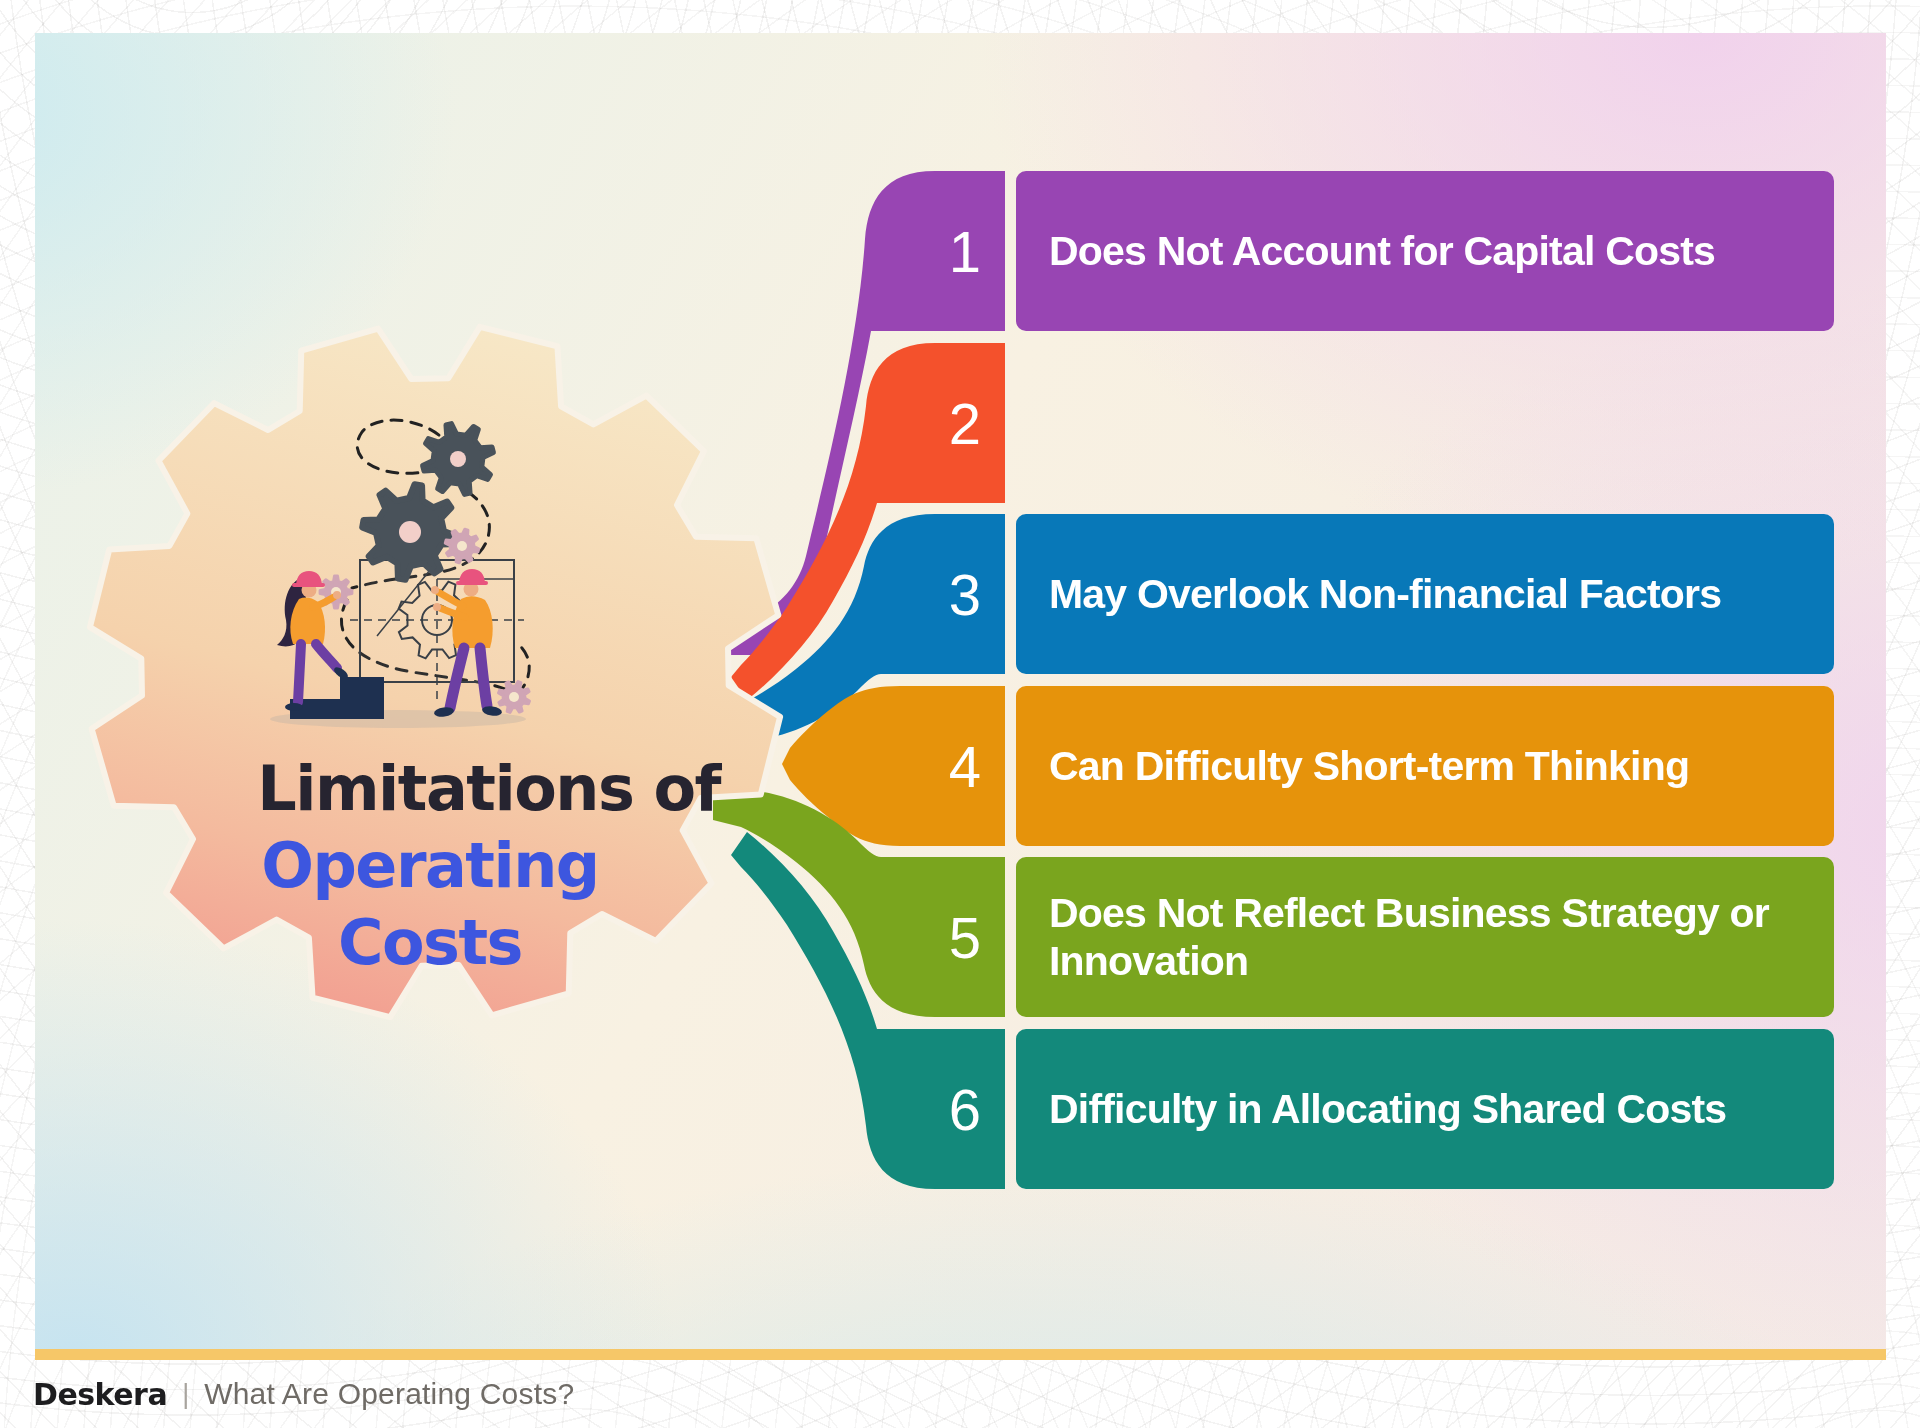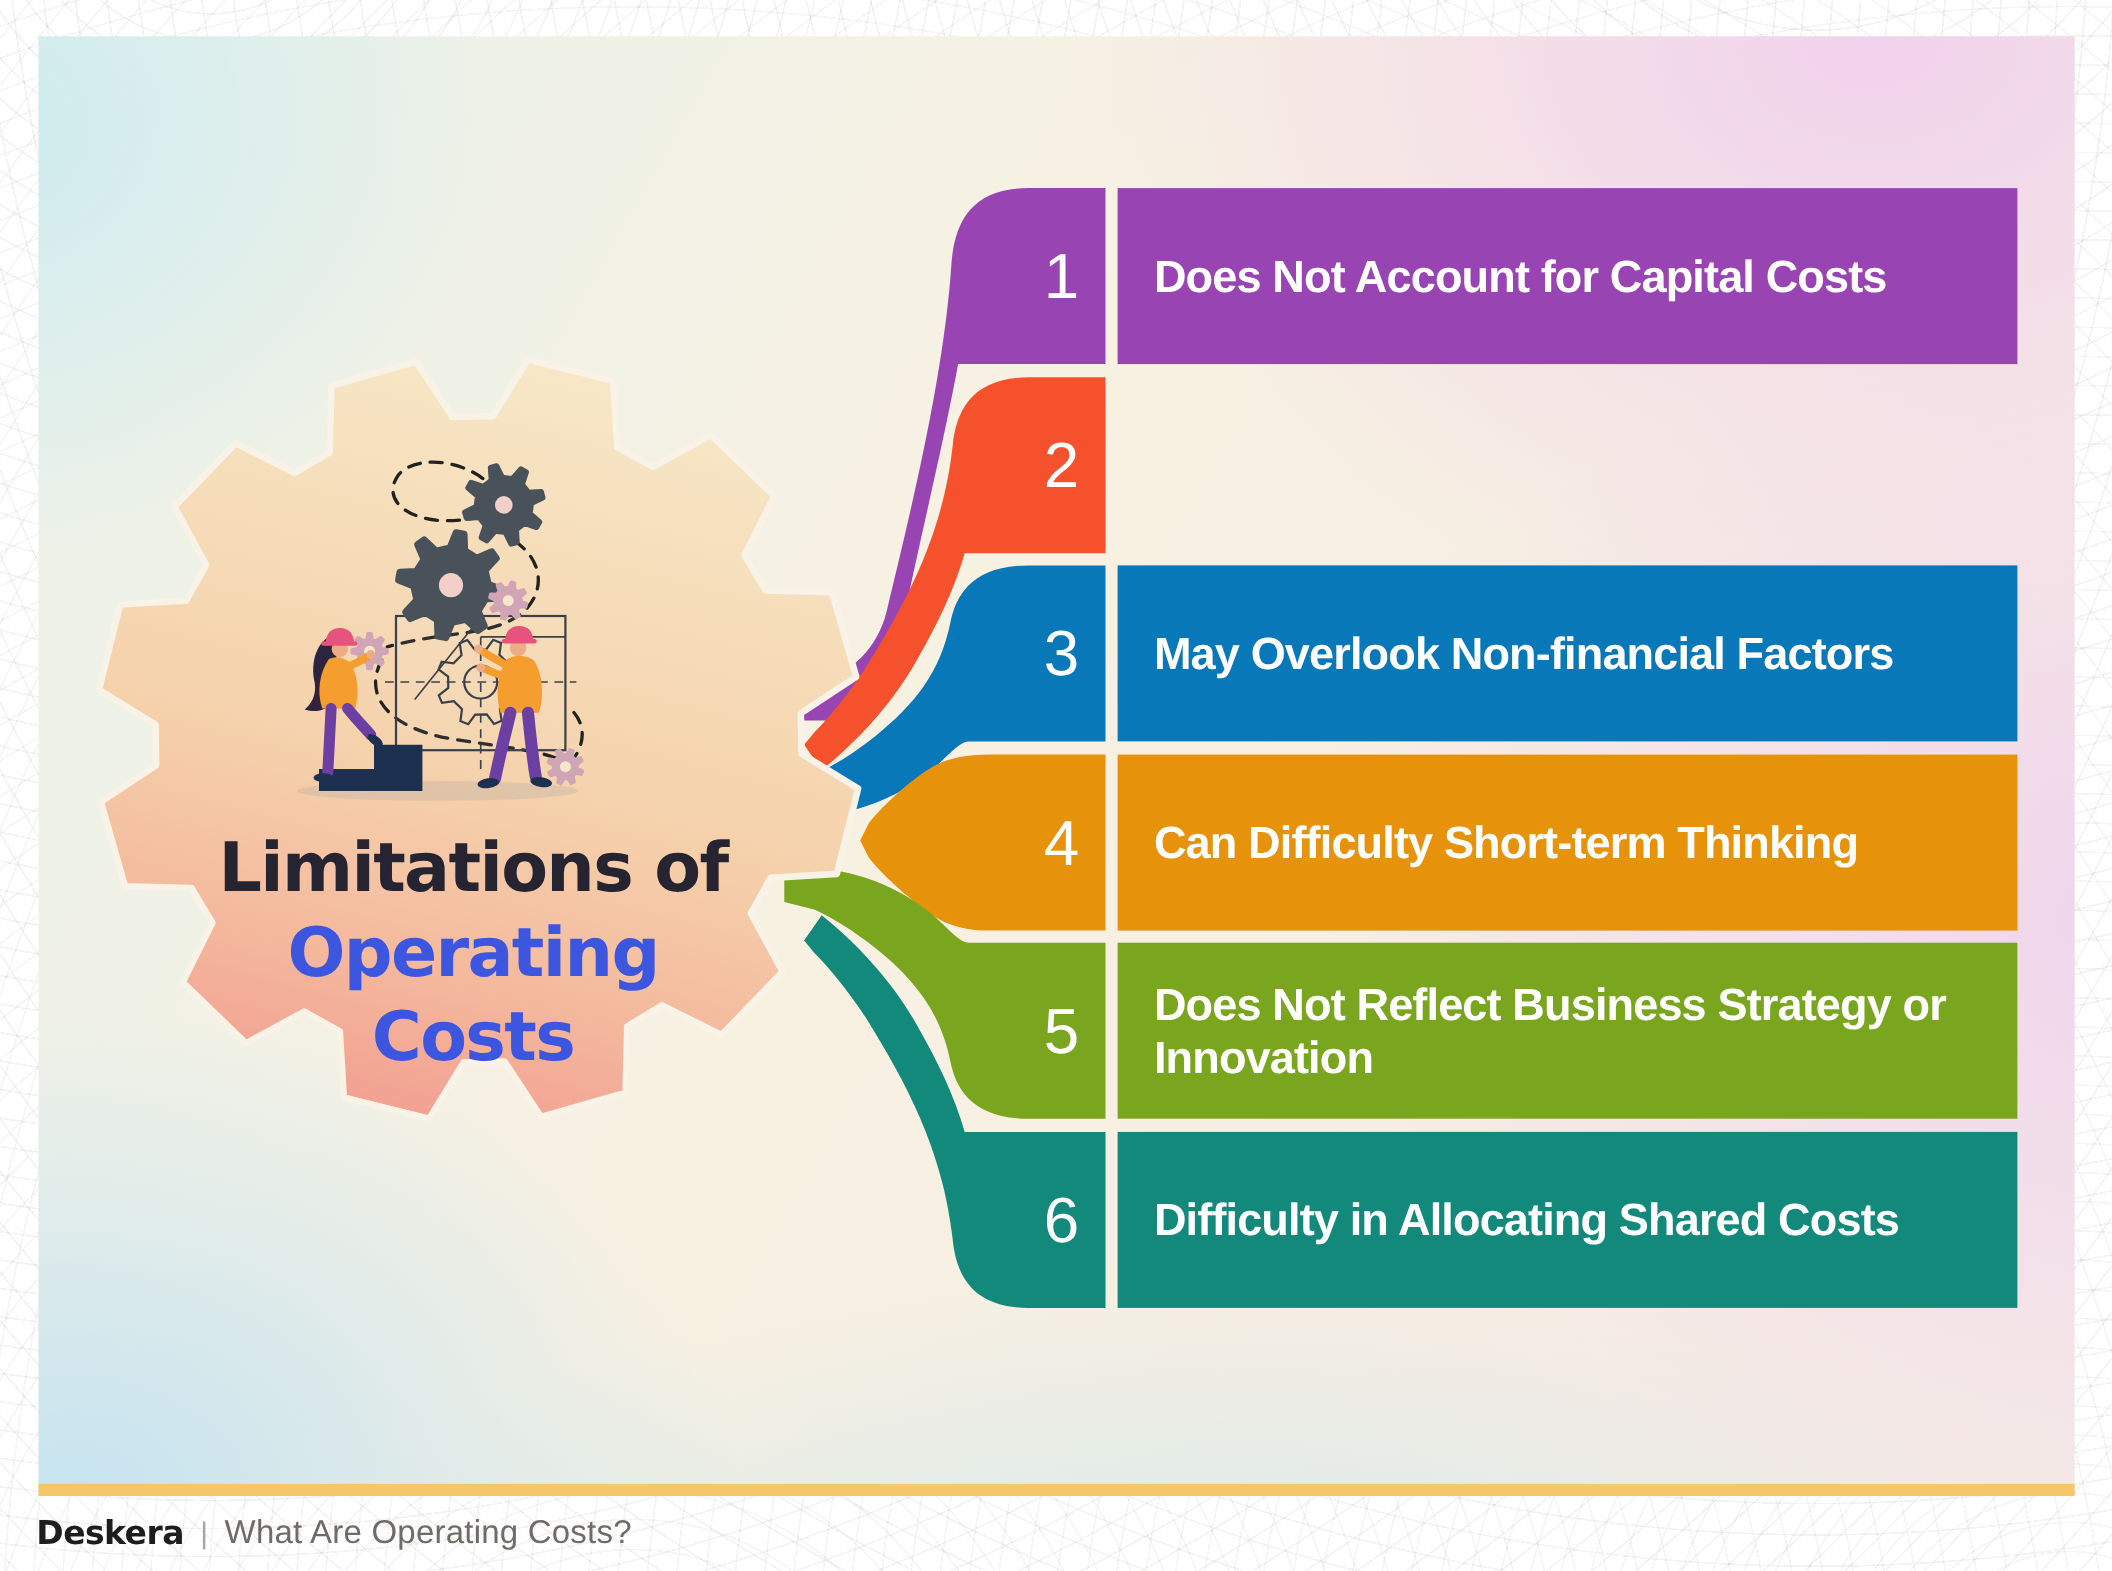--- a/index.html
+++ b/index.html
@@ -24,20 +24,21 @@
       linear-gradient(120deg,#E9F2EA,#F8F1E2 45%,#F6EDE3 75%,#F4E9E6);
   }
   .accent-strip{position:absolute;left:0;right:0;bottom:0;height:11px;}
   .gfx{position:absolute;left:0;top:0;width:1920px;height:1428px;pointer-events:none;}
   
   .bar-label{
     position:absolute;left:1016px;width:818px;height:160px;
     display:flex;align-items:center;box-sizing:border-box;padding-left:33px;padding-right:20px;
     color:#ffffff;font-weight:700;font-size:41px;letter-spacing:-0.8px;line-height:48px;
     white-space:pre-line;
+    border-radius:10px;
   }
   .bar-num{
     position:absolute;left:925px;width:80px;height:160px;
     display:flex;align-items:center;justify-content:center;
     color:#ffffff;font-size:58px;font-weight:400;
   }
   .r1{top:171px}.r2{top:343px}.r3{top:514px}.r4{top:686px}.r5{top:857px}.r6{top:1029px}
   .gear-title{
     position:absolute;left:140px;top:750px;width:580px;text-align:center;
     font-family:"DejaVu Sans",sans-serif;font-weight:700;font-size:62px;line-height:77px;letter-spacing:-1.5px;
@@ -146,21 +147,21 @@
       <g fill="none" stroke-width="11" stroke-linecap="round" stroke="#6C3FA3">
         <path d="M464 648 C459 668 454 688 450 708"></path>
         <path d="M480 648 C482 668 484 688 487 706"></path>
       </g>
       <ellipse cx="444" cy="712" rx="10" ry="4.5" transform="rotate(-8 444 712)" fill="#1E3050"></ellipse>
       <ellipse cx="492" cy="711" rx="10" ry="4.5" transform="rotate(8 492 711)" fill="#1E3050"></ellipse>
     </g>
   </svg>
 
   <div class="gear-title">
-    <span class="t1" style="color: rgb(38, 36, 48);">Limitations of</span>
+    <span class="t1" style="color: rgb(38, 36, 48); text-align: right;">Limitations of</span>
     <span class="t2" style="color: rgb(61, 86, 223);">Operating</span>
     <span class="t3" style="color: rgb(61, 86, 223);">Costs</span>
   </div>
 
   <div class="bar-label r1" style="background: rgb(152, 69, 179);">Does Not Account for Capital Costs</div>
   <div class="bar-label r3" style="background: rgb(8, 120, 184);">May Overlook Non-financial Factors</div>
   <div class="bar-label r4" style="background: rgb(230, 147, 11);">Can Difficulty Short-term Thinking</div>
   <div class="bar-label r6" style="background: rgb(19, 137, 123);">Difficulty in Allocating Shared Costs</div>
   <div class="bar-label r5" style="background: rgb(122, 165, 30);">Does Not Reflect Business Strategy or
 Innovation</div>

